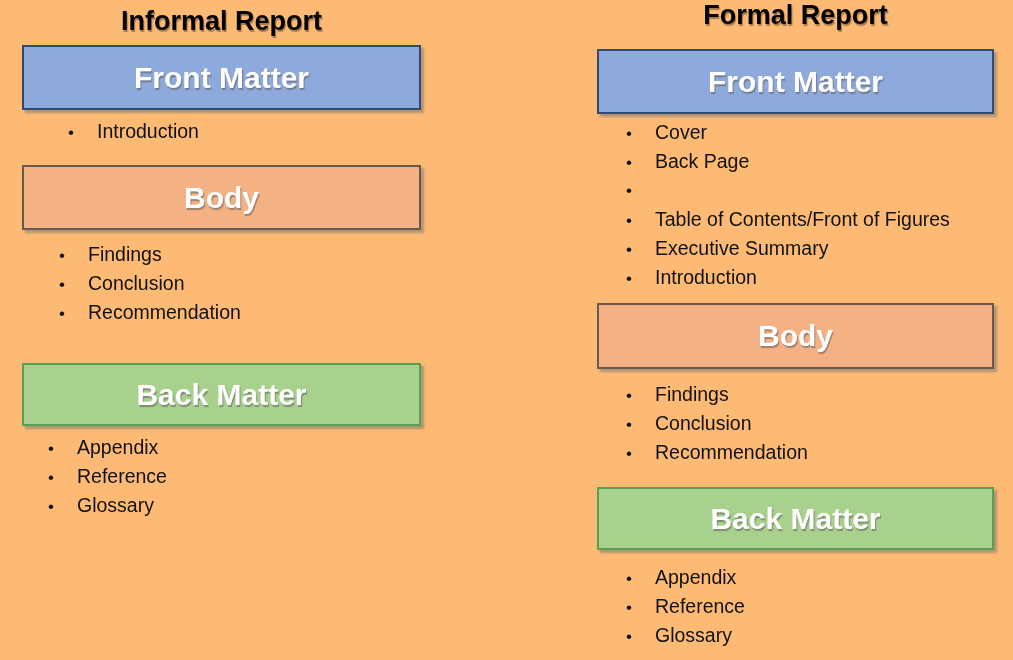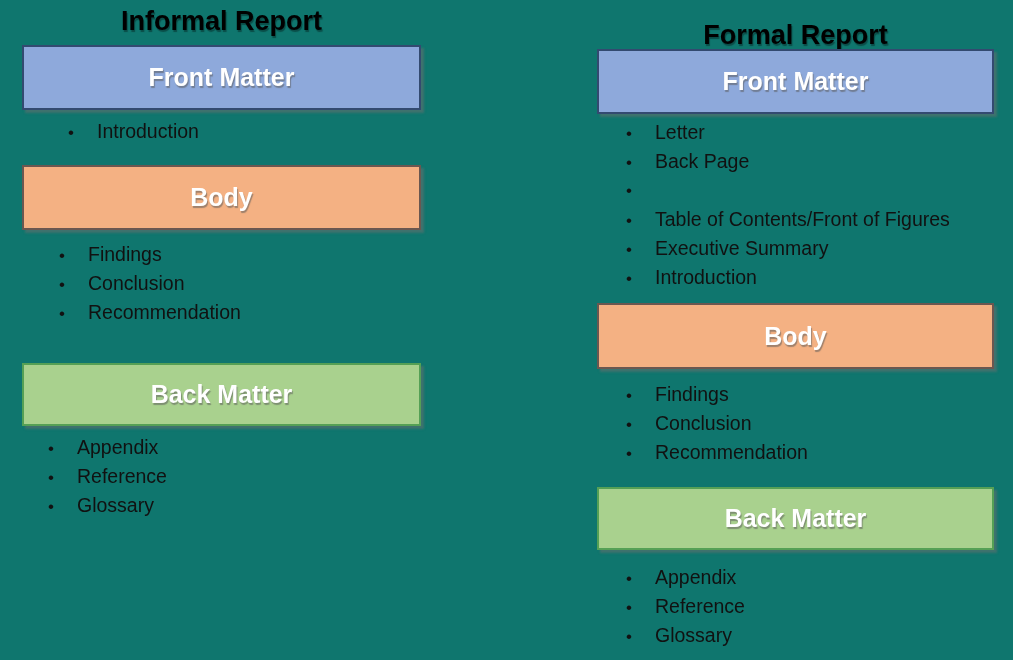--- a/index.html
+++ b/index.html
@@ -5,21 +5,21 @@
   html, body {
     margin: 0;
     padding: 0;
     background: #ffffff;
     font-family: "Liberation Sans", "DejaVu Sans", sans-serif;
   }
   .canvas {
     position: relative;
     width: 1013px;
     height: 660px;
-    background: #0f766e;
+    background: #fdba74;
     overflow: hidden;
   }
   .column {
     position: absolute;
     top: 0;
     height: 660px;
   }
   .column-title {
     position: absolute;
     left: 0;
@@ -36,21 +36,21 @@
     left: 0;
     width: 100%;
     box-sizing: border-box;
     border: 2px solid #333;
     box-shadow: 3px 3px 2px rgba(110,110,110,0.5);
     display: flex;
     align-items: center;
     justify-content: center;
   }
   .section-box .box-label {
-    font-size: 25px;
+    font-size: 30px;
     font-weight: bold;
     color: #ffffff;
     text-shadow: 1px 1.5px 1px rgba(90,90,90,0.55);
   }
   ul.bullet-list {
     position: absolute;
     list-style: none;
     margin: 0;
     padding: 0;
   }
@@ -118,29 +118,29 @@
         <span>Reference</span>
       </li>
       <li>
         <span class="bullet">•</span>
         <span>Glossary</span>
       </li>
     </ul>
   </section>
 
   <section class="column" style="left:597px; width:397px;">
-    <h2 class="column-title" style="top:20px;">Formal Report</h2>
+    <h2 class="column-title" style="top:0;">Formal Report</h2>
 
     <div class="section-box" style="top: 49px; height: 65px; background-color: rgb(142, 169, 219); border-color: rgb(51, 74, 112);">
       <span class="box-label">Front Matter</span>
     </div>
     <ul class="bullet-list" style="top:118px; left:29px;">
       <li>
         <span class="bullet">•</span>
-        <span>Letter</span>
+        <span>Cover</span>
       </li>
       <li>
         <span class="bullet">•</span>
         <span>Back Page</span>
       </li>
       <li>
         <span class="bullet">•</span>
       </li>
       <li>
         <span class="bullet">•</span>

